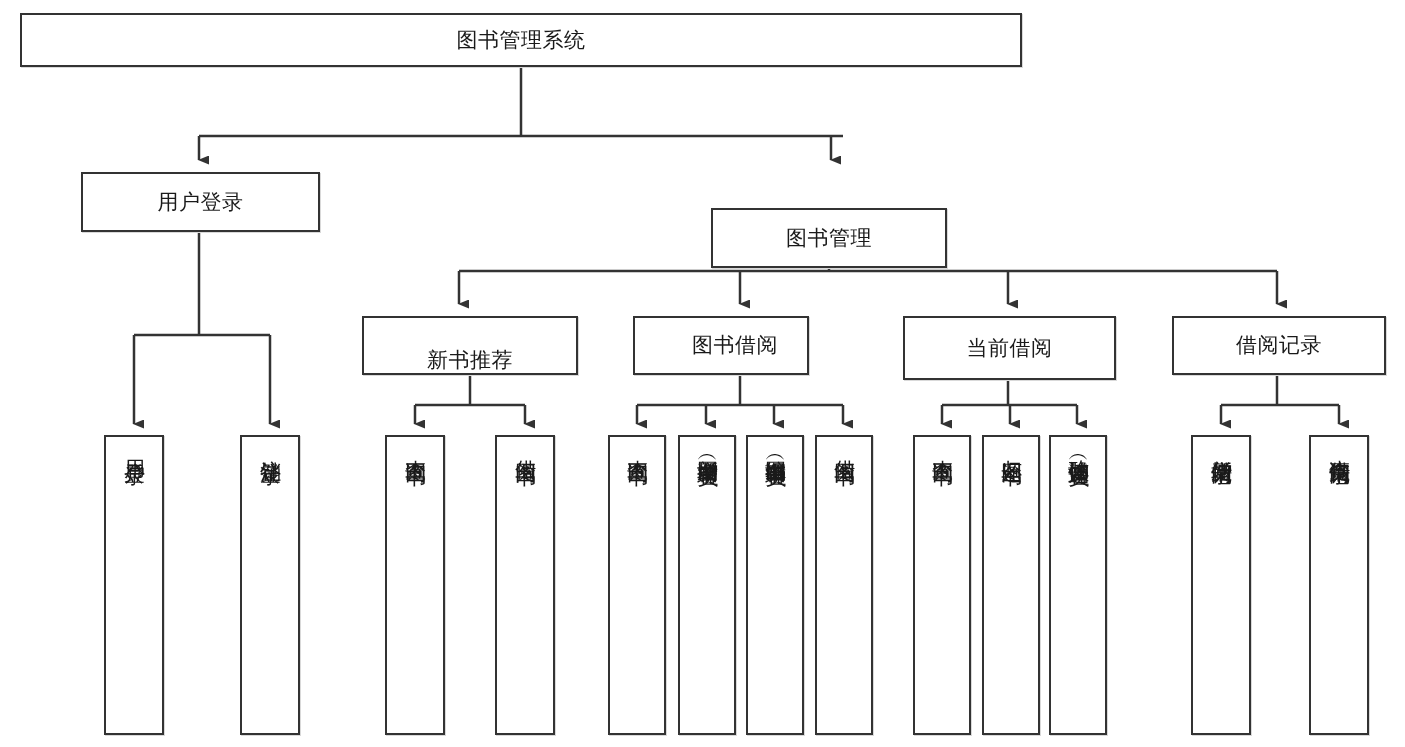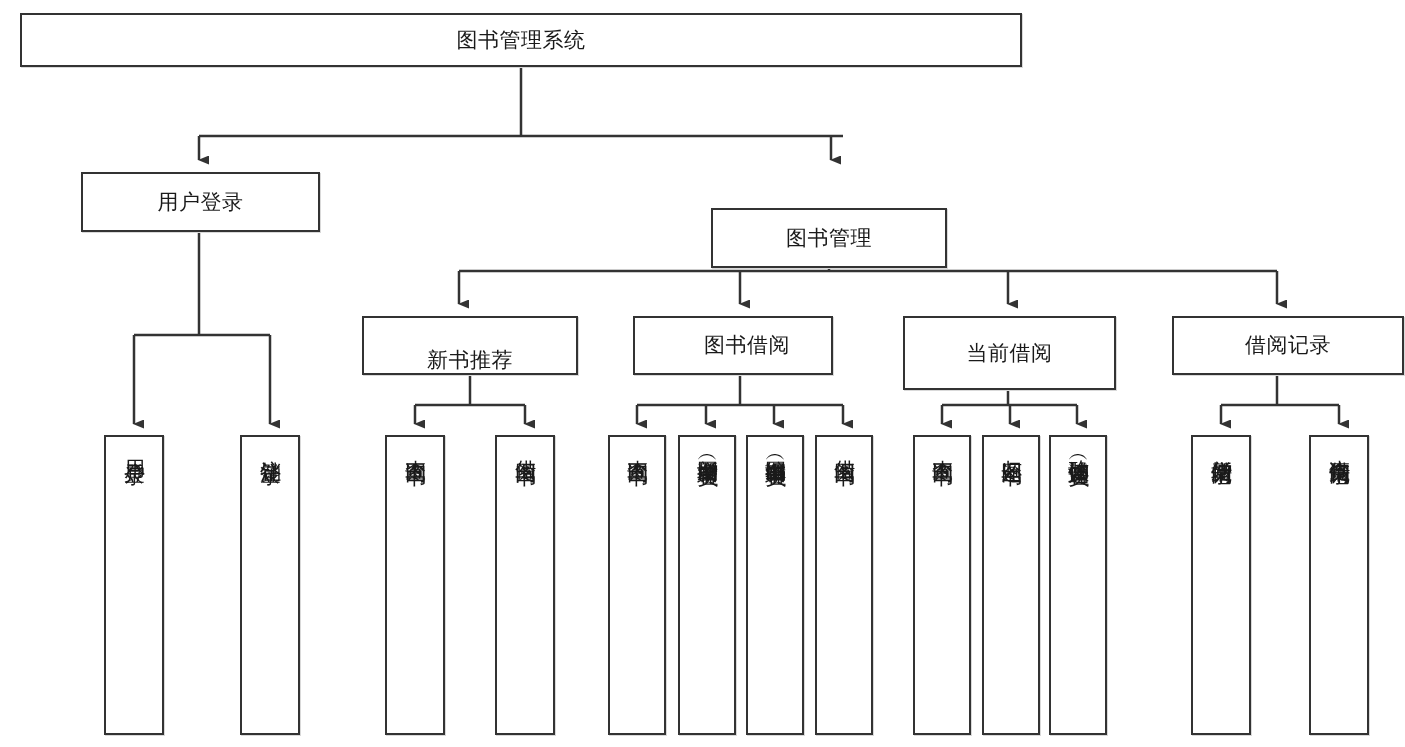--- a/index.html
+++ b/index.html
@@ -132,27 +132,27 @@
   <div class="node horizontal" style="left:81px; top:172px; width:239px; height:60px;">
     <span>用户登录</span>
   </div>
   <div class="node horizontal" style="left:711px; top:172px; width:236px; height:60px;margin-top:36px;">
     <span>图书管理</span>
   </div>
 
   <div class="node horizontal" style="left:362px; top:316px; width:216px; height:59px;align-items:flex-end;">
     <span>新书推荐</span>
   </div>
-  <div class="node horizontal" style="left:633px; top:316px; width:200px; height:59px;padding-left:28px;">
+  <div class="node horizontal" style="left:633px; top:316px; width:176px; height:59px;padding-left:28px;">
     <span>图书借阅</span>
   </div>
-  <div class="node horizontal" style="left:903px; top:316px; width:213px; height:74px;justify-content:center;">
+  <div class="node horizontal" style="left:903px; top:316px; width:213px; height:64px;justify-content:center;">
     <span>当前借阅</span>
   </div>
-  <div class="node horizontal" style="left:1172px; top:316px; width:232px; height:59px;">
+  <div class="node horizontal" style="left:1172px; top:316px; width:214px; height:59px;">
     <span>借阅记录</span>
   </div>
 
   <div class="node vertical" style="left:104px; top:435px; width:60px; height:300px;">
     <span class="vlabel">用户登录</span>
   </div>
   <div class="node vertical" style="left:240px; top:435px; width:60px; height:300px;">
     <span class="vlabel">注销登录</span>
   </div>
 

